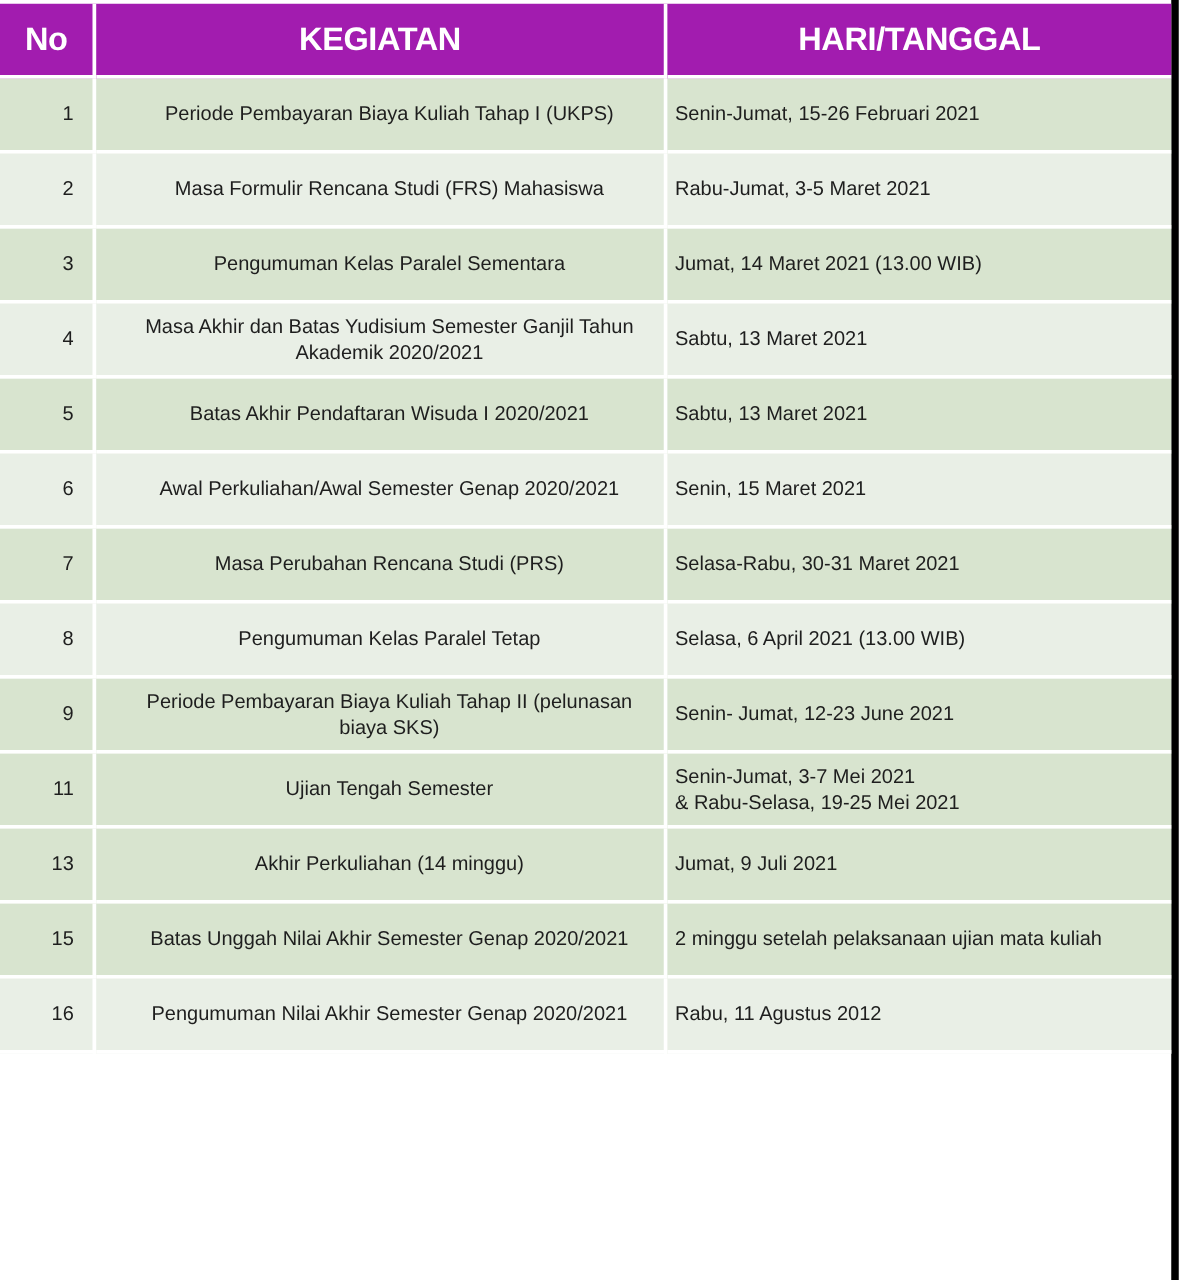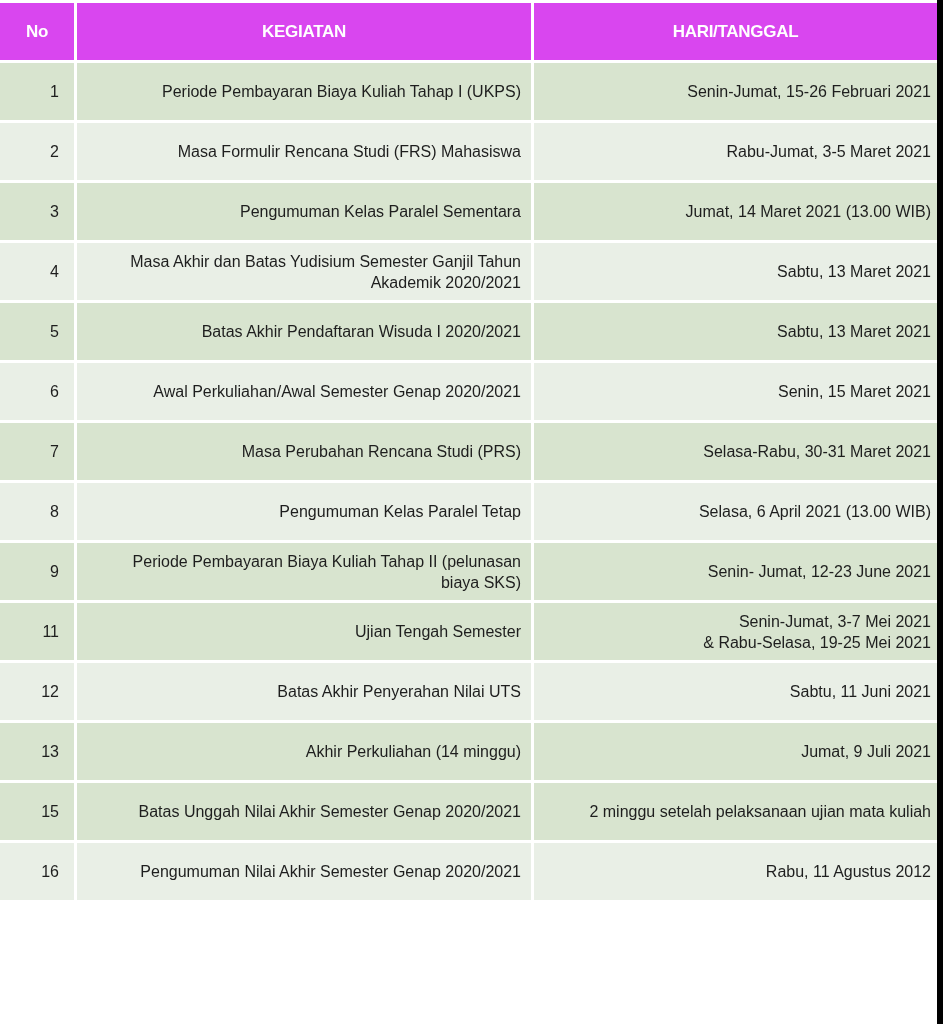--- a/index.html
+++ b/index.html
@@ -17,24 +17,24 @@
     position: absolute; left: 0; top: 3px;
     border-collapse: separate;
     border-spacing: 0;
     width: 937px;
     table-layout: fixed;
   }
   col.c-no { width: 77px; }
   col.c-keg { width: 457px; }
   col.c-hari { width: 403px; }
   th {
-    background: #d946ef;
+    background: #a21caf;
     color: #ffffff;
     font-weight: bold;
-    font-size: 17px;
+    font-size: 26px;
     height: 57px;
     padding: 0;
     text-align: center;
     border-right: 3px solid #ffffff;
     border-bottom: 3px solid #ffffff;
     letter-spacing: -0.3px;
   }
   th:last-child { border-right: none; }
   td {
     height: 57px;
@@ -43,22 +43,22 @@
     color: #1e1e1e;
     border-right: 3px solid #ffffff;
     border-bottom: 3px solid #ffffff;
     line-height: 21px;
     vertical-align: middle;
   }
   td:last-child { border-right: none; }
   tr.odd td { background: #d8e4cf; }
   tr.even td { background: #e9efe6; }
   td.no { text-align: right; padding-right: 15px; box-sizing: border-box; }
-  td.keg { text-align: right; padding-left: 25px; padding-right: 10px; }
-  td.hari { text-align: right; padding: 0 6px; }
+  td.keg { text-align: center; padding-left: 25px; padding-right: 10px; }
+  td.hari { text-align: left; padding: 0 6px; }
   .line { display: block; }
 </style>
 </head>
 <body>
 
 <div class="wrap">
   <table>
     <colgroup>
       <col class="c-no">
         <col class="c-keg">
@@ -158,29 +158,20 @@
       <tr class="odd">
         <td class="no">11</td>
         <td class="keg">
             <span class="line">Ujian Tengah Semester</span>
           </td>
         <td class="hari">
             <span class="line">Senin-Jumat, 3-7 Mei 2021</span>
             <span class="line">&amp; Rabu-Selasa, 19-25 Mei 2021</span>
           </td>
       </tr>
-      <tr class="even">
-        <td class="no">12</td>
-        <td class="keg">
-            <span class="line">Batas Akhir Penyerahan Nilai UTS</span>
-          </td>
-        <td class="hari">
-            <span class="line">Sabtu, 11 Juni 2021</span>
-          </td>
-      </tr>
       <tr class="odd">
         <td class="no">13</td>
         <td class="keg">
             <span class="line">Akhir Perkuliahan (14 minggu)</span>
           </td>
         <td class="hari">
             <span class="line">Jumat, 9 Juli 2021</span>
           </td>
       </tr>
       <tr class="odd">

